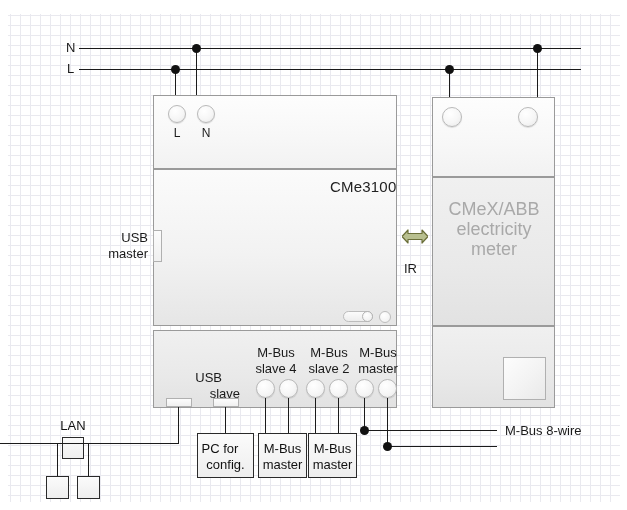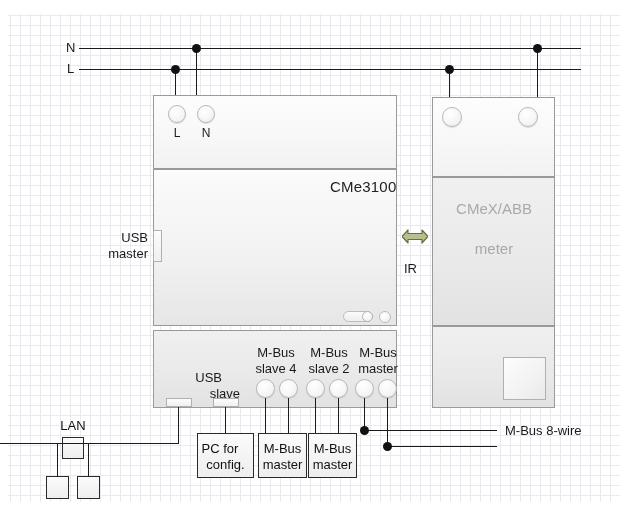--- a/index.html
+++ b/index.html
@@ -90,21 +90,21 @@
   .label-r { text-align: right; }
   .model-name {
     position: absolute;
     color: #222222;
     font-size: 15px;
     letter-spacing: 0.2px;
   }
   .meter-text {
     position: absolute;
     color: #a9a9a9;
-    font-size: 15px;
+    font-size: 18px;
     line-height: 20px;
     text-align: center;
     width: 120px;
   }
   
   .box {
     position: absolute;
     box-sizing: border-box;
     border: 1.4px solid #2a2a2a;
     background: linear-gradient(to bottom, #fbfbfb, #eeeeee);
@@ -229,20 +229,21 @@
   <div class="port-rect" style="left:213px; top:398px; width:26px; height:9px;"></div>
 
   <div class="device panel-light" style="left:432px; top:97px; width:123px; height:80px;"></div>
   <div class="device panel-grey" style="left:432px; top:177px; width:123px; height:149px;"></div>
   <div class="device panel-grey" style="left:432px; top:326px; width:123px; height:82px;"></div>
 
   <div class="terminal" style="left:442px; top:107px; width:20px; height:20px;"></div>
   <div class="terminal" style="left:518px; top:107px; width:20px; height:20px;"></div>
 
   <div class="meter-text" style="left:434px; top:199px;">CMeX/ABB</div>
+  <div class="meter-text" style="left:434px; top:219px;">electricity</div>
   <div class="meter-text" style="left:434px; top:239px;">meter</div>
 
   <div class="meter-window" style="left:503px; top:357px; width:43px; height:43px;"></div>
 
   <div class="ir-arrow" style="left:402px; top:228px;">
     <svg width="26" height="17" viewBox="0 0 26 17">
       <polygon points="0,8.5 6,2 6,5.5 20,5.5 20,2 26,8.5 20,15 20,11.5 6,11.5 6,15" fill="#b8bf8f" stroke="#6b6f3a" stroke-width="1.2" stroke-linejoin="round"></polygon>
     </svg>
   </div>
   <div class="label" style="left:404px; top:261px;">IR</div>

